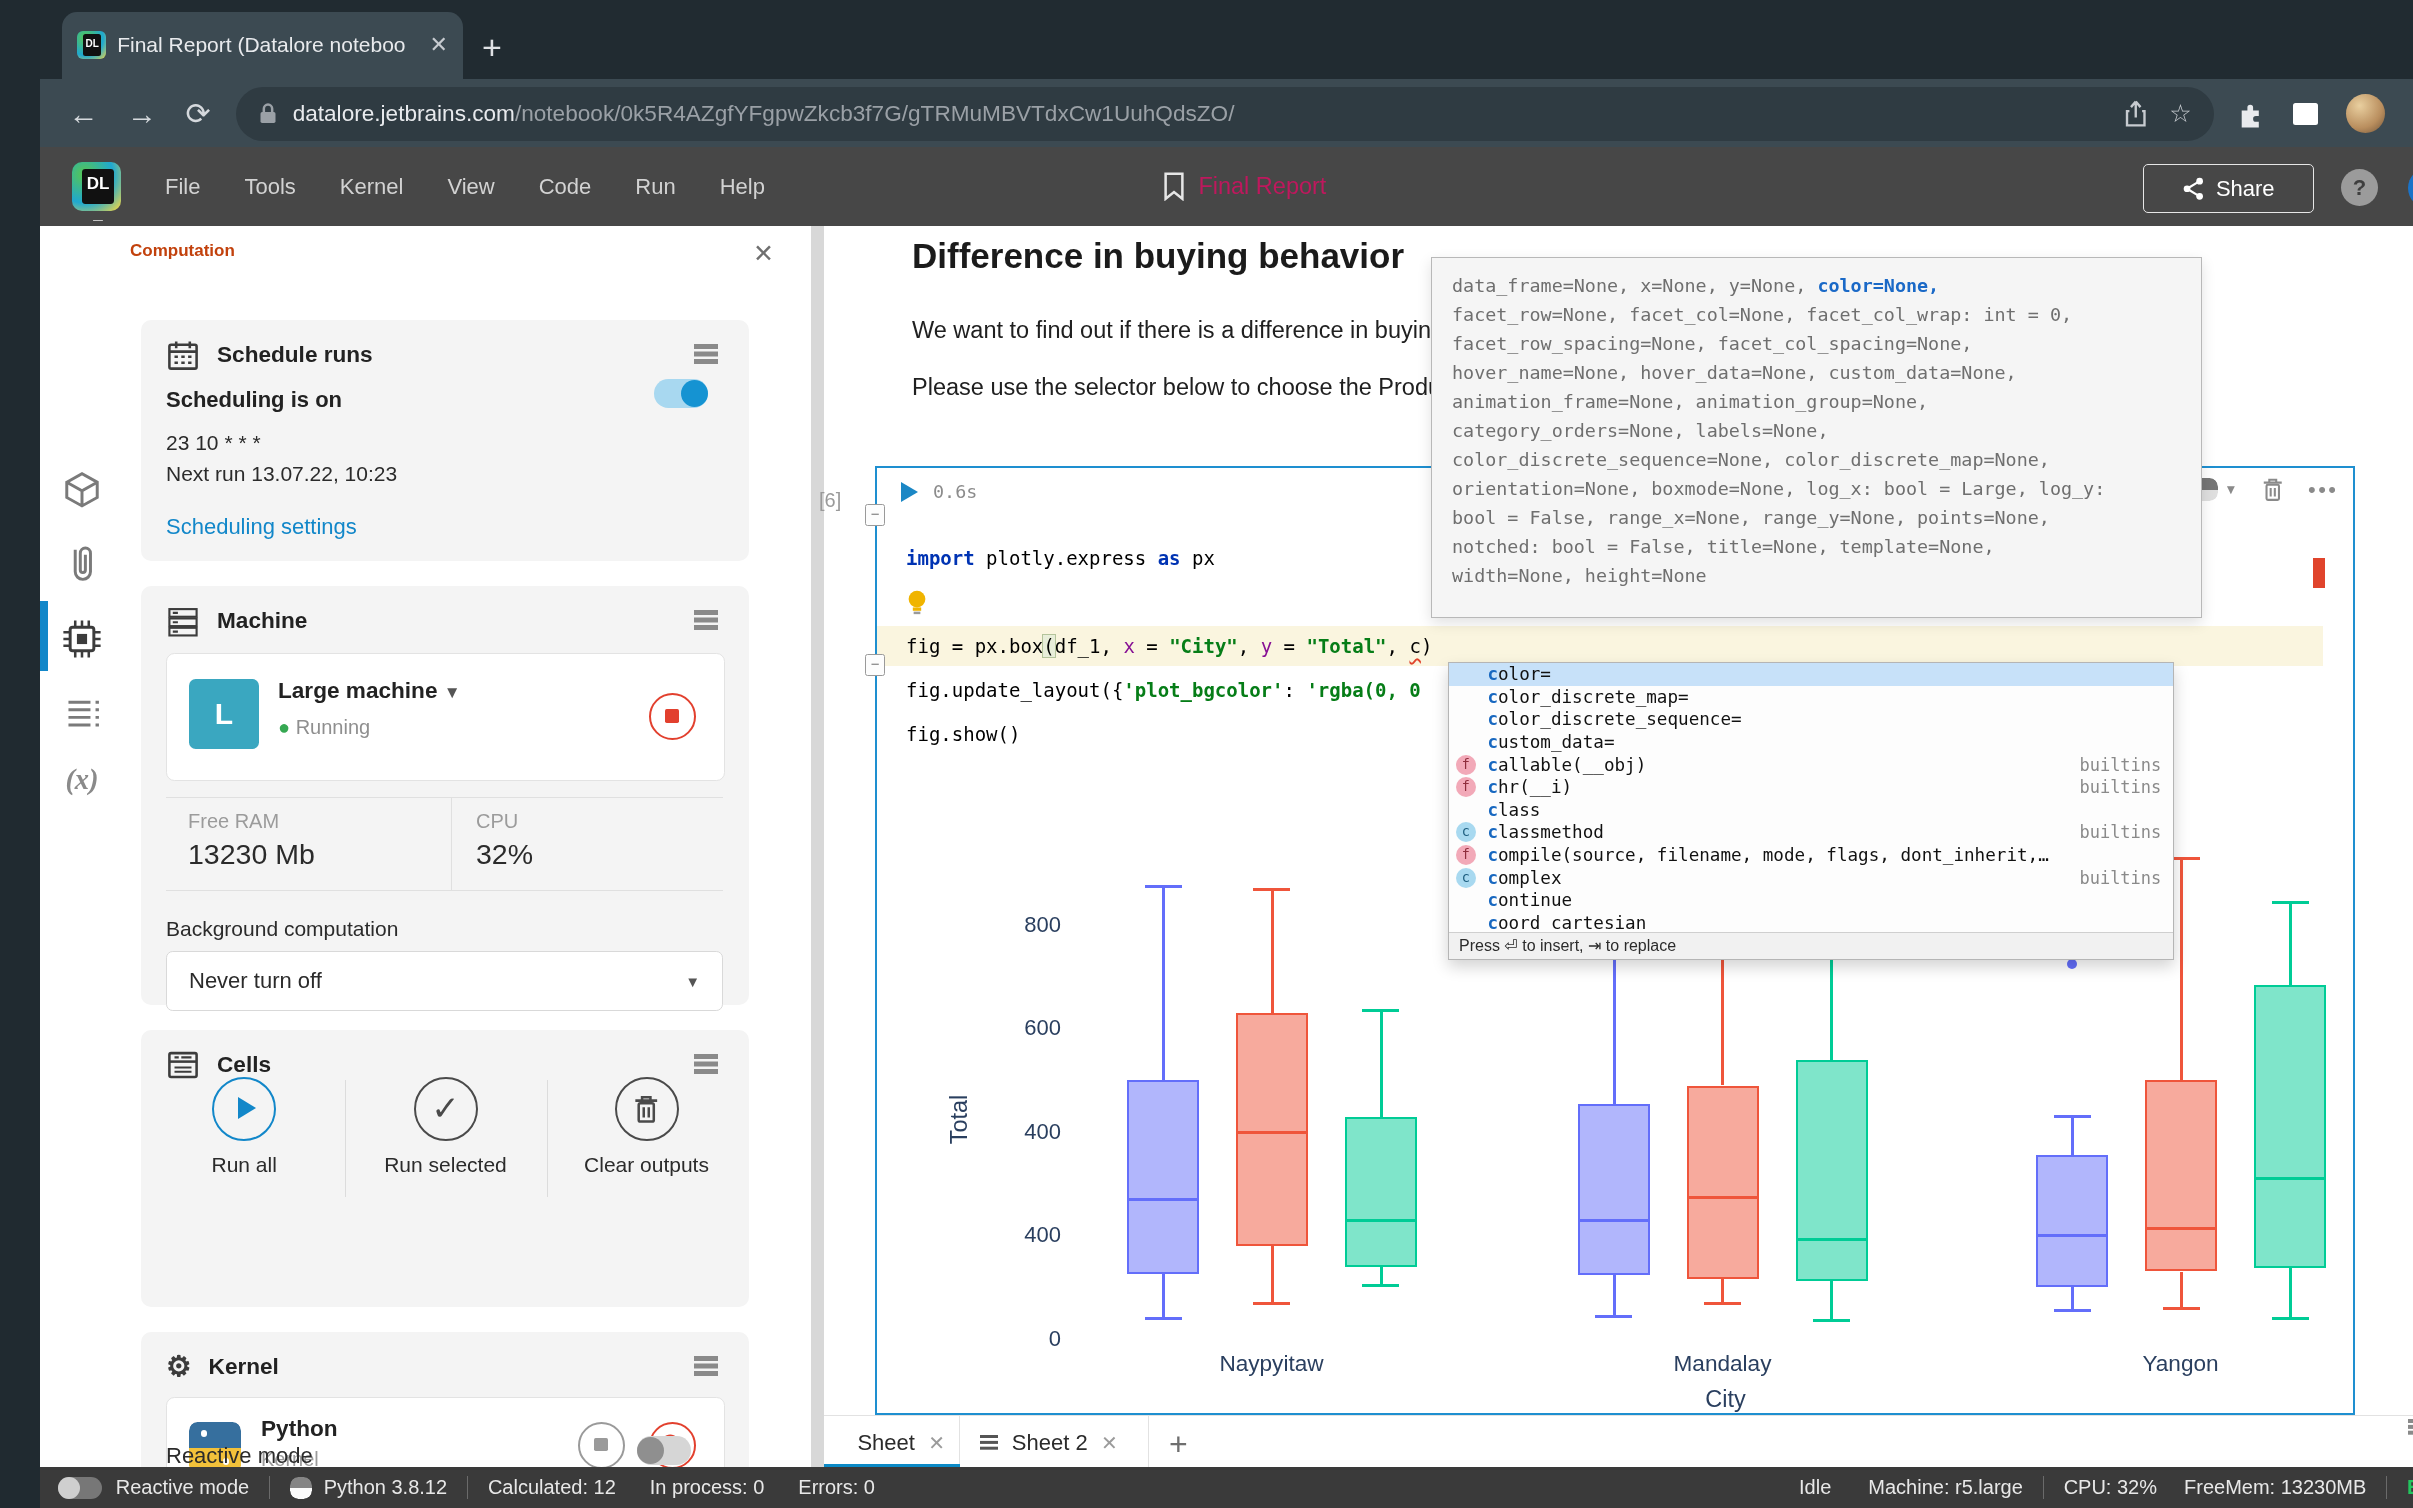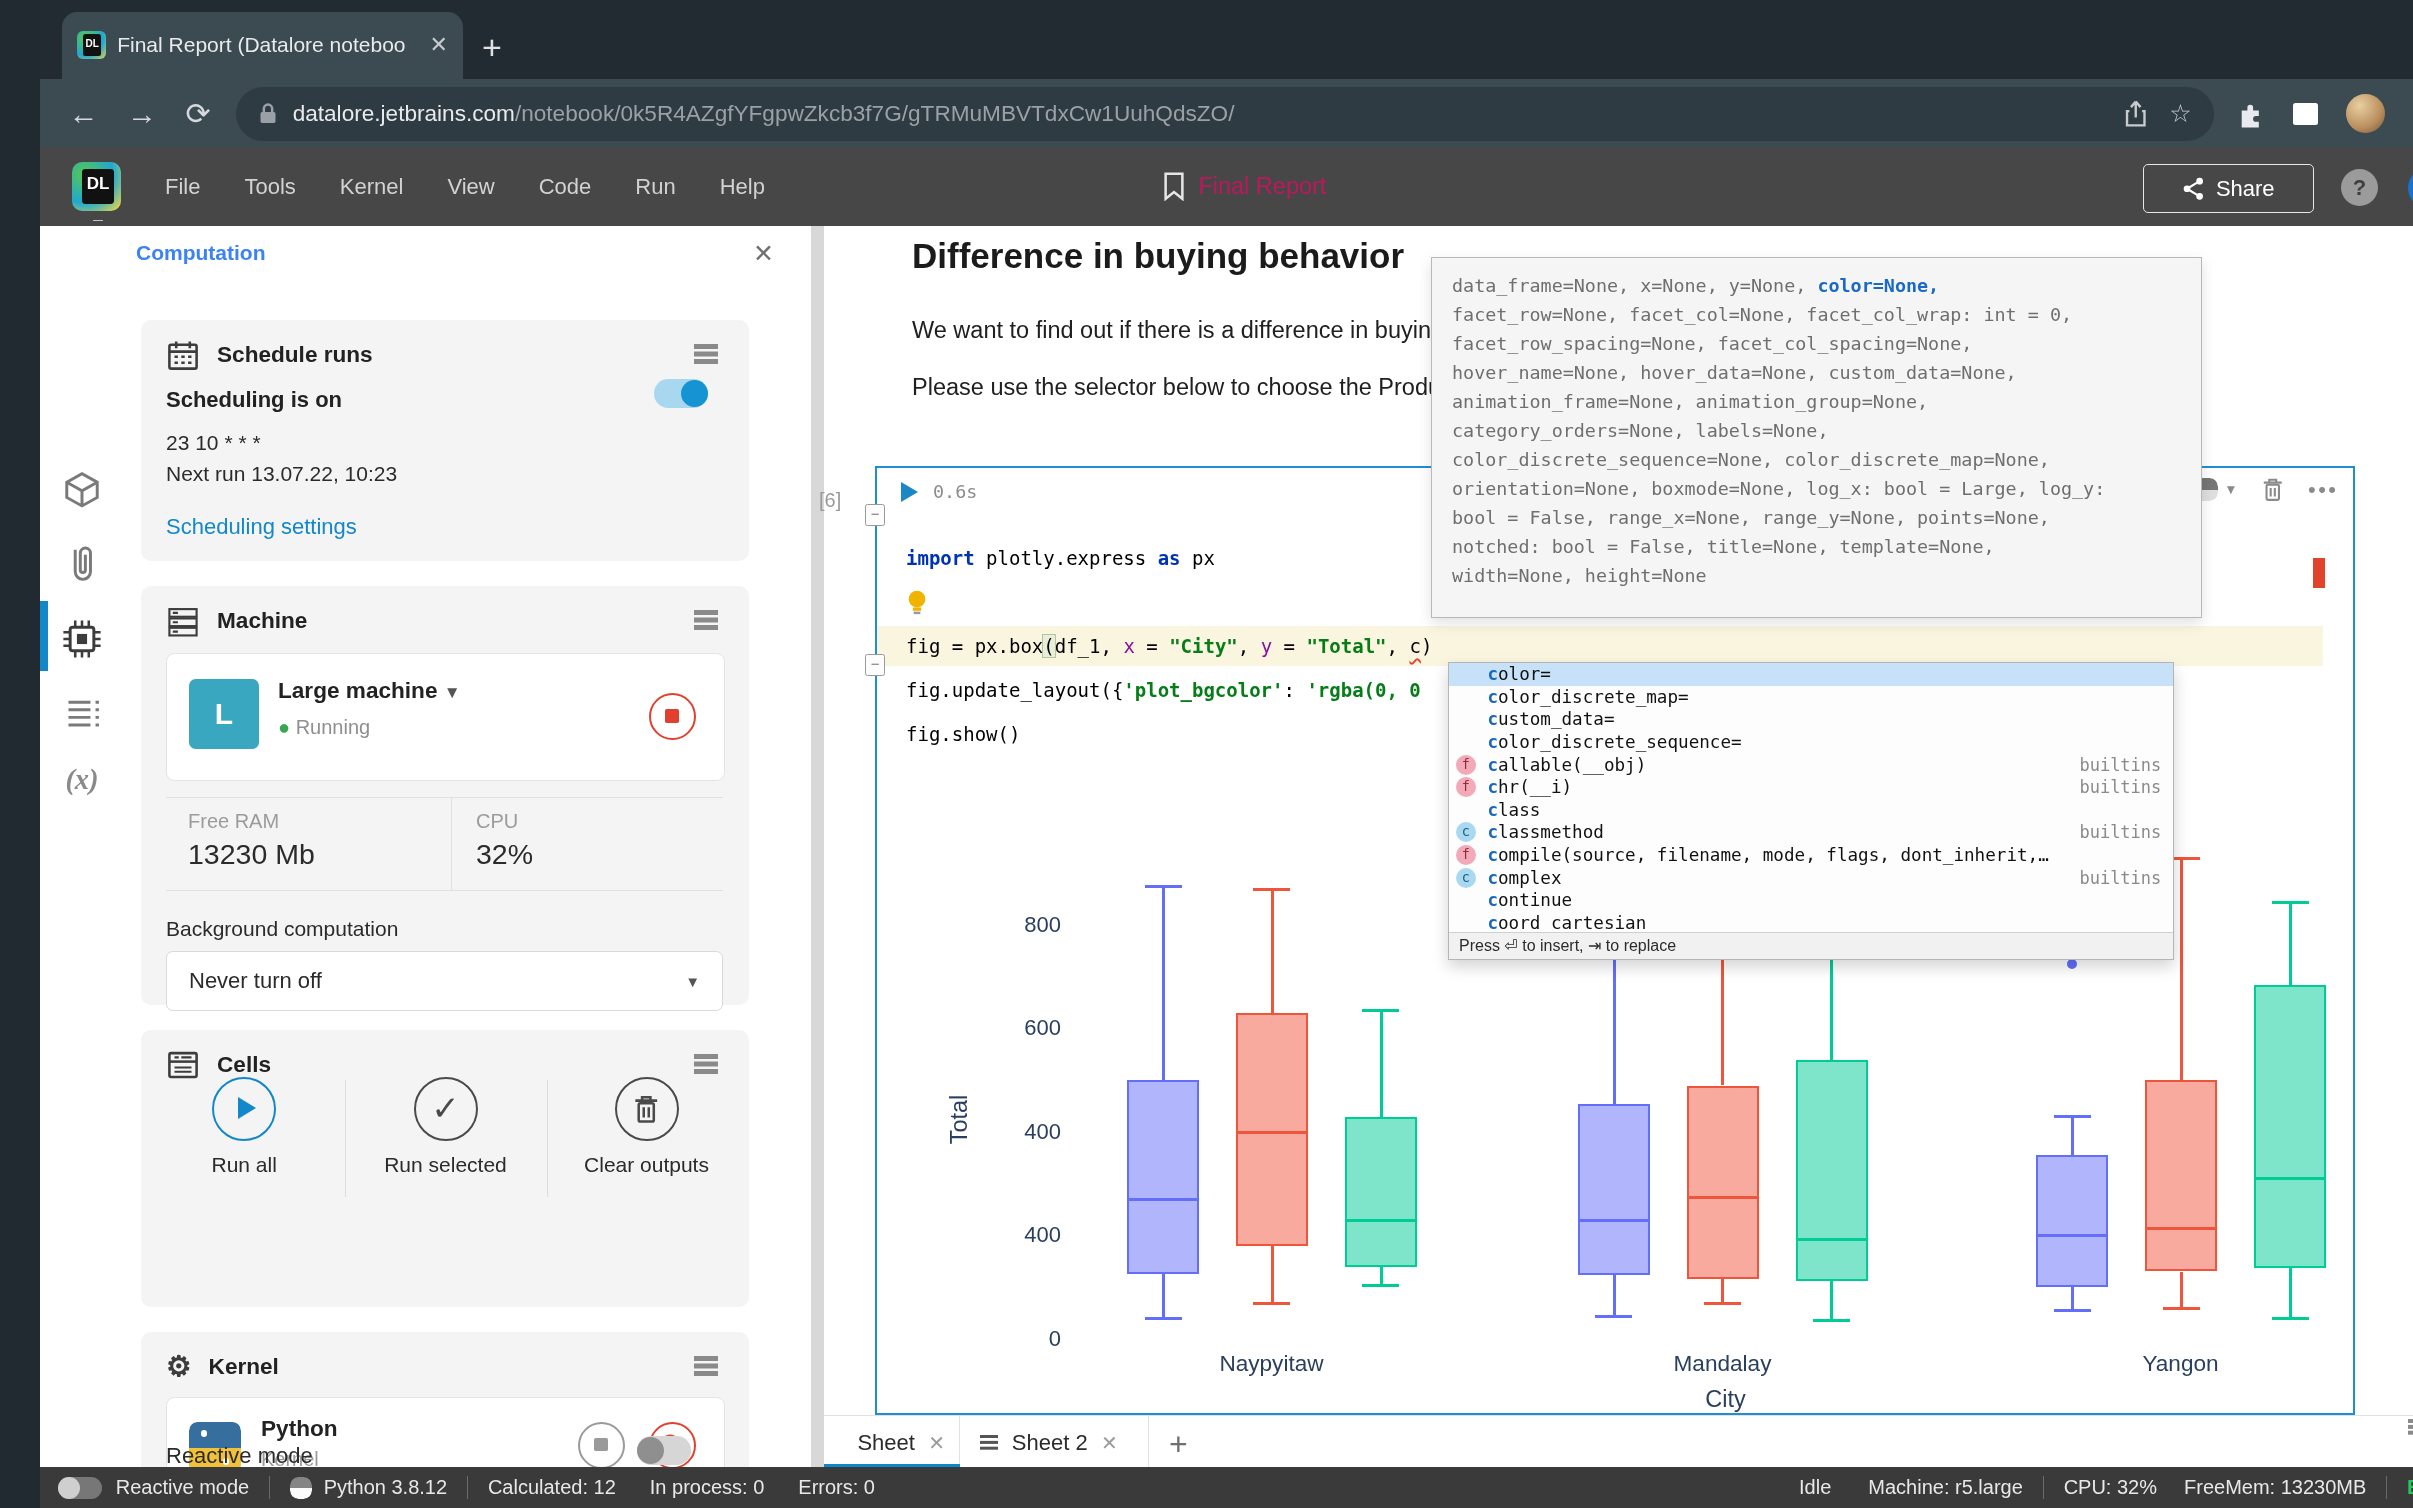--- a/index.html
+++ b/index.html
@@ -45,21 +45,21 @@
      color:#fff;font-size:18.4px;font-weight:bold;text-align:center;line-height:40px;}
 
   
   #rail{left:0;top:226px;width:84px;height:1282px;background:#fff;border-right:0.8px solid #e6e6e6;}
   .rail-ic{position:absolute;left:20px;width:44px;height:44px;color:#7a7a7a;}
   #rail-active-bar{position:absolute;left:0;top:375px;width:8.4px;height:70px;background:#1287c9;}
   #rail-x{font-family:"Liberation Serif",serif;font-style:italic;font-weight:bold;font-size:28.5px;color:#8a8a8a;}
 
   
   #panel{left:84px;top:226px;width:687px;height:1241px;background:#fff;}
-  #panel-title{position:absolute;left:12px;top:15px;font-size:21px;font-weight:bold;color:#3b82f6;}
+  #panel-title{position:absolute;left:6px;top:15px;font-size:17px;font-weight:bold;color:#c2410c;}
   #panel-close{position:absolute;left:629px;top:13.4px;font-size:25px;color:#6f6f6f;}
   .card{position:absolute;left:17px;width:608px;background:#f4f4f4;border-radius:10px;}
   .card-head{position:absolute;left:25px;top:18.4px;display:flex;align-items:center;gap:17px;
              font-size:22.6px;font-weight:bold;color:#222;}
   .hamb{position:absolute;left:553px;top:23.5px;width:23.5px;height:5px;background:#8a8a8a;
         box-shadow:0 7.5px 0 #8a8a8a,0 15px 0 #8a8a8a;}
   .toggle{width:54px;height:28.5px;border-radius:14.2px;position:relative;}
   .toggle.on{background:#a8d8f0;}
   .toggle.on .knob{position:absolute;right:0px;top:0.8px;width:27px;height:27px;border-radius:50%;background:#1593d2;}
   .toggle.off{background:#d6d6d6;}
@@ -444,25 +444,25 @@
         <div class="ac-row sel">
           <span class="ac-spacer"></span>
           <span class="ac-text"><span class="pfx">c</span>olor=</span>
         </div>
         <div class="ac-row">
           <span class="ac-spacer"></span>
           <span class="ac-text"><span class="pfx">c</span>olor_discrete_map=</span>
         </div>
         <div class="ac-row">
           <span class="ac-spacer"></span>
+          <span class="ac-text"><span class="pfx">c</span>olor_discrete_sequence=</span>
+        </div>
+        <div class="ac-row">
+          <span class="ac-spacer"></span>
           <span class="ac-text"><span class="pfx">c</span>ustom_data=</span>
-        </div>
-        <div class="ac-row">
-          <span class="ac-spacer"></span>
-          <span class="ac-text"><span class="pfx">c</span>olor_discrete_sequence=</span>
         </div>
         <div class="ac-row">
           <span class="ac-icon f">f</span>
           <span class="ac-text"><span class="pfx">c</span>allable(__obj)</span>
           <span class="ac-right">builtins</span>
         </div>
         <div class="ac-row">
           <span class="ac-icon f">f</span>
           <span class="ac-text"><span class="pfx">c</span>hr(__i)</span>
           <span class="ac-right">builtins</span>

